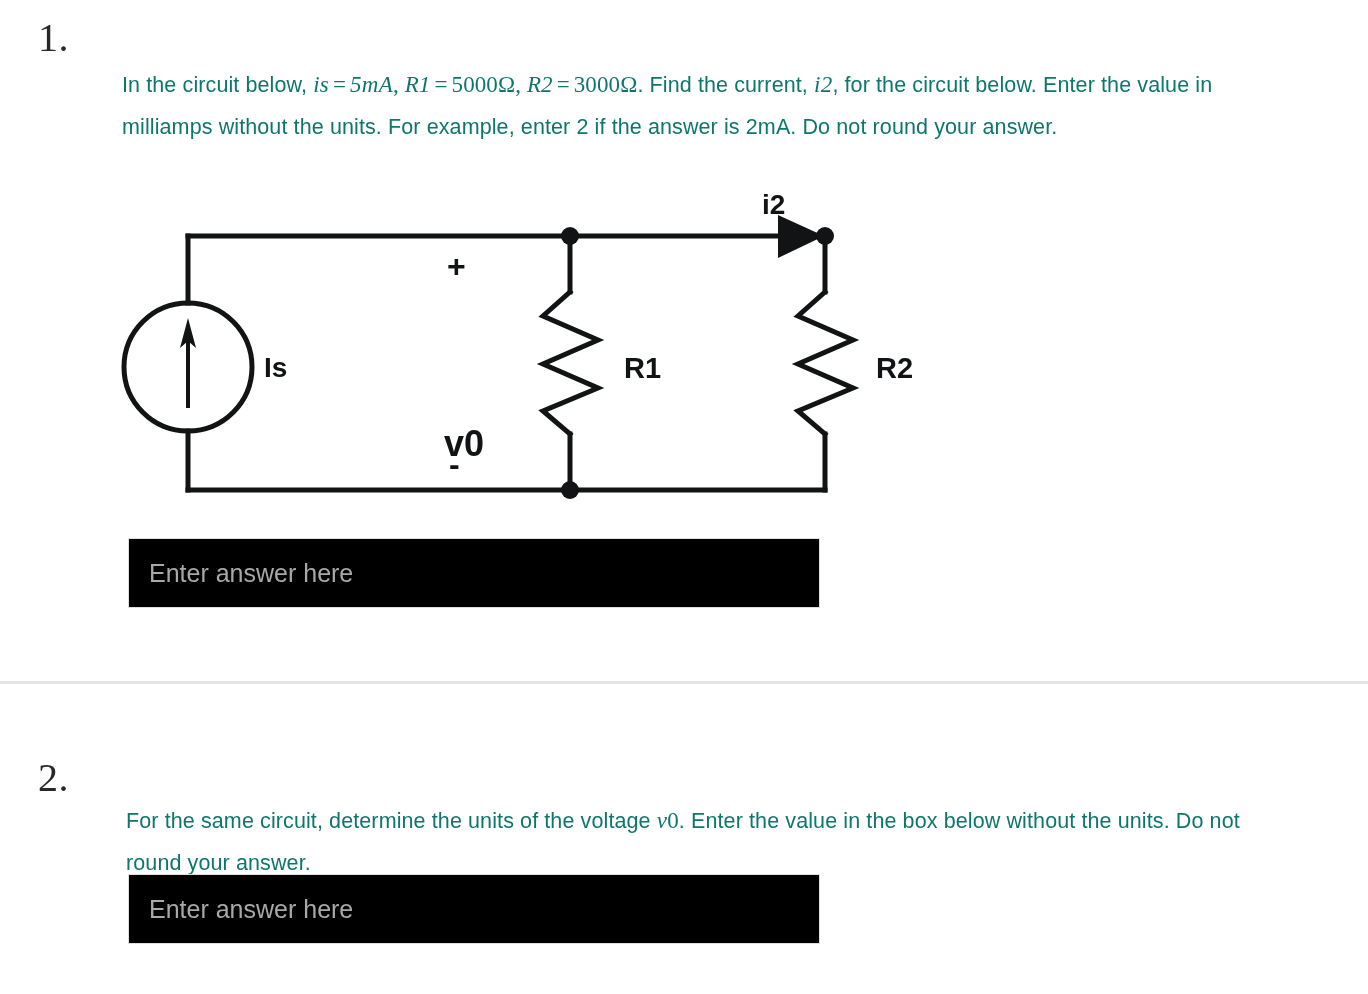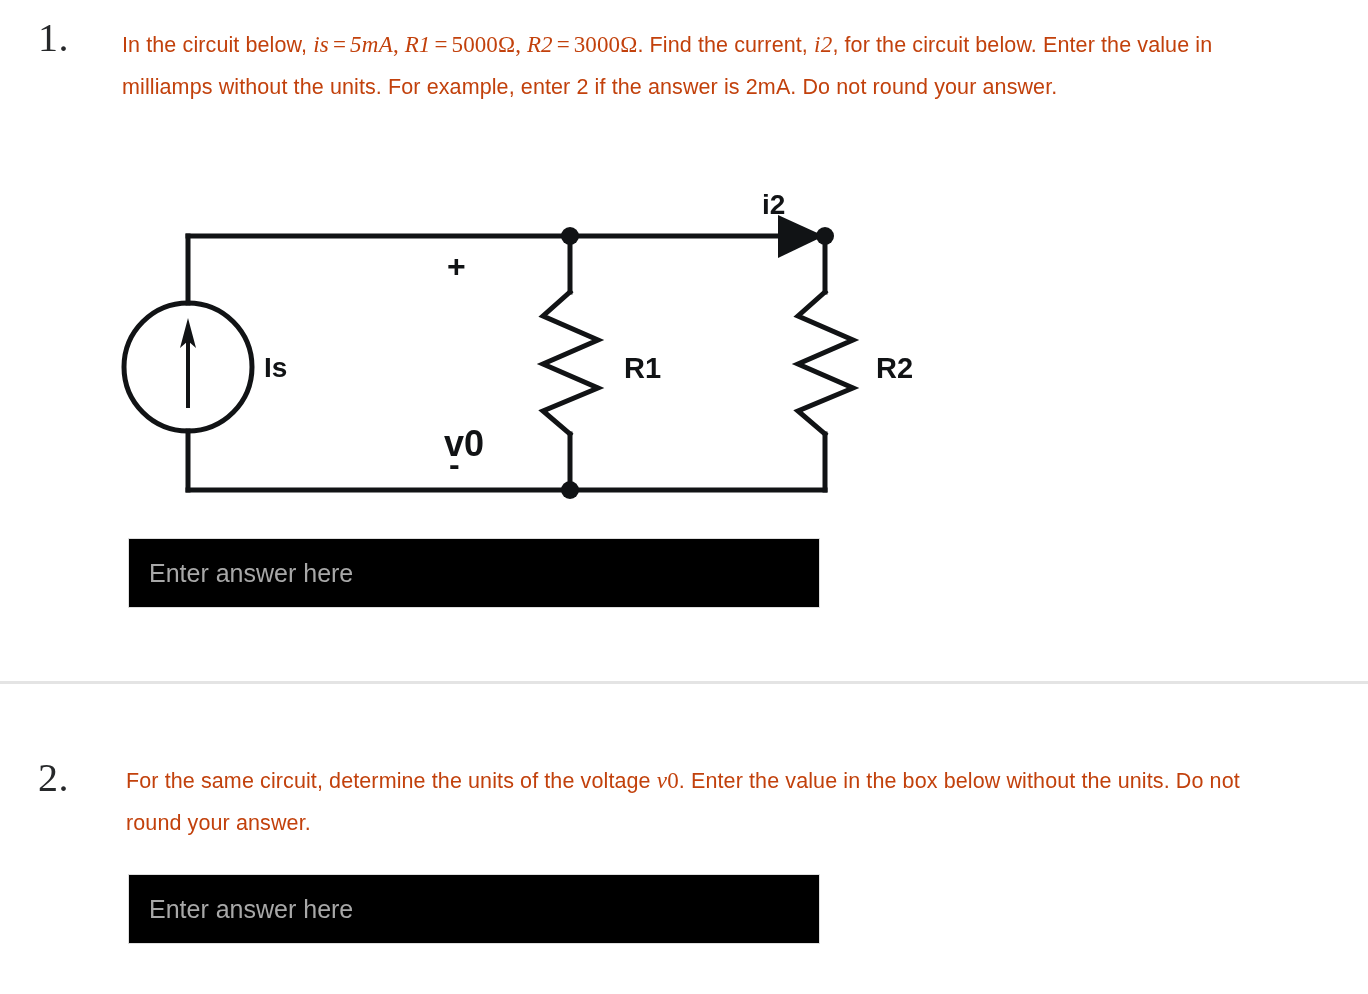--- a/index.html
+++ b/index.html
@@ -24,22 +24,23 @@
     font-family: "Liberation Serif", serif;
     font-size: 40px;
     font-weight: 400;
     color: #26282a;
     letter-spacing: 0.5px;
   }
   .q-body {
     position: absolute;
     font-size: 21.5px;
     line-height: 42px;
-    color: #c2410c;
+    color: #0f766e;
     letter-spacing: 0.005em;
+    margin-top: 40px;
   }
   .mathv {
     font-family: "Liberation Serif", serif;
     font-style: italic;
     font-size: 23px;
     letter-spacing: 0.01em;
   }
   .mathn {
     font-family: "Liberation Serif", serif;
     font-style: normal;

